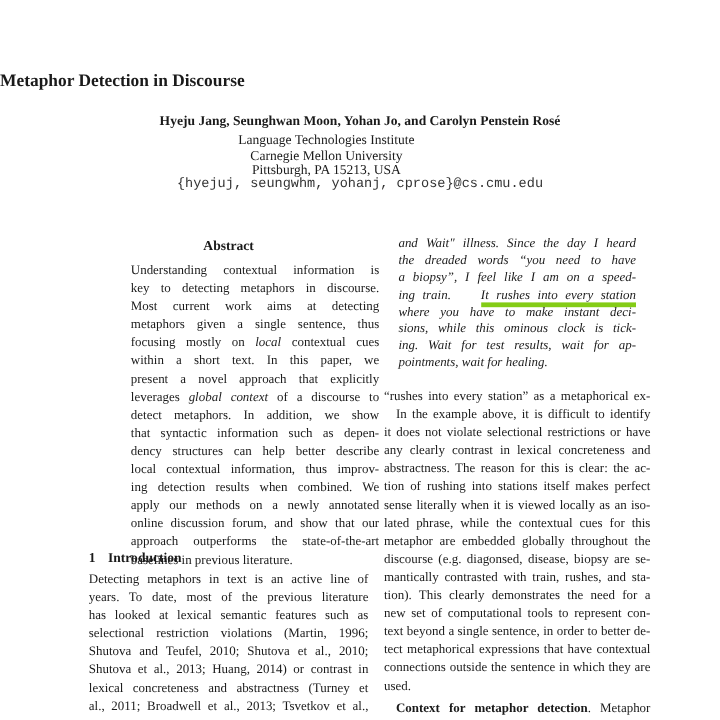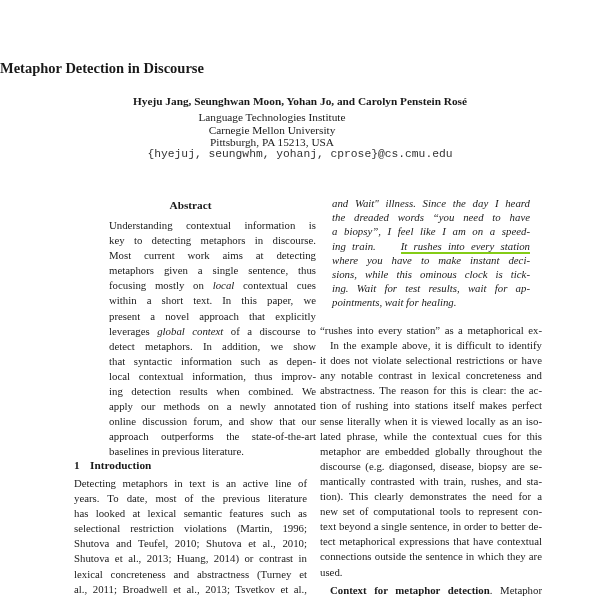--- a/index.html
+++ b/index.html
@@ -16,21 +16,21 @@
            font-size: 11.3px; color: #333; }
   .line { display: block; text-align: justify; text-align-last: justify; white-space: nowrap; }
   .line-last { display: block; white-space: nowrap; }
   .abstract-heading { left: 74px; width: 233px; top: 199px; text-align: center;
                       font-weight: bold; font-size: 11.3px; }
   .abstract-body { left: 89px; width: 207px; top: 218px; font-size: 10.8px; line-height: 15.1px; margin-left: 20px; }
   .intro-heading { left: 74px; top: 459px; font-weight: bold; font-size: 11.3px; }
   .intro-heading .num { display: inline-block; width: 16px; }
   .intro-body { left: 74px; width: 233px; top: 476px; font-size: 10.8px; line-height: 15.1px; }
   .quote { left: 332px; width: 198px; top: 196px; font-style: italic; font-size: 10.8px; line-height: 14.2px; }
-  .u { border-bottom: 2px solid #84cc16; }
+  .u { border-bottom: 4px solid #84cc16; }
   .para2 { left: 320px; width: 222px; top: 323px; font-size: 10.8px; line-height: 15.1px; }
   i { font-style: italic; }
   .indent { padding-left: 10px; }
   .bold { font-weight: bold; }
 </style>
 </head>
 <body>
 
 <div class="abs title">Metaphor Detection in Discourse</div>
 <div class="abs authors">Hyeju Jang, Seunghwan Moon, Yohan Jo, and Carolyn Penstein Rosé</div>
@@ -44,20 +44,21 @@
   <span class="line">Understanding contextual information is</span>
   <span class="line">key to detecting metaphors in discourse.</span>
   <span class="line">Most current work aims at detecting</span>
   <span class="line">metaphors given a single sentence, thus</span>
   <span class="line"><span>focusing mostly on </span><i>local</i><span> contextual cues</span></span>
   <span class="line">within a short text.  In this paper, we</span>
   <span class="line">present a novel approach that explicitly</span>
   <span class="line"><span>leverages </span><i>global context</i><span> of a discourse to</span></span>
   <span class="line">detect metaphors.  In addition, we show</span>
   <span class="line">that syntactic information such as depen-</span>
+  <span class="line">dency structures can help better describe</span>
   <span class="line">local contextual information, thus improv-</span>
   <span class="line">ing detection results when combined.  We</span>
   <span class="line">apply our methods on a newly annotated</span>
   <span class="line">online discussion forum, and show that our</span>
   <span class="line">approach outperforms the state-of-the-art</span>
   <span class="line-last">baselines in previous literature.</span>
 </div>
 
 <div class="abs intro-heading">
   <span class="num">1</span><span>Introduction</span>
@@ -81,21 +82,21 @@
   <span class="line">where you have to make instant deci-</span>
   <span class="line">sions, while this ominous clock is tick-</span>
   <span class="line">ing.  Wait for test results, wait for ap-</span>
   <span class="line-last">pointments, wait for healing.</span>
 </div>
 
 <div class="abs para2">
   <span class="line">“rushes into every station” as a metaphorical ex-</span>
   <span class="line indent">In the example above, it is difficult to identify</span>
   <span class="line">it does not violate selectional restrictions or have</span>
-  <span class="line">any notable contrast in lexical concreteness and</span>
+  <span class="line">any clearly contrast in lexical concreteness and</span>
   <span class="line">abstractness. The reason for this is clear: the ac-</span>
   <span class="line">tion of rushing into stations itself makes perfect</span>
   <span class="line">sense literally when it is viewed locally as an iso-</span>
   <span class="line">lated phrase, while the contextual cues for this</span>
   <span class="line">metaphor are embedded globally throughout the</span>
   <span class="line">discourse (e.g. diagonsed, disease, biopsy are se-</span>
   <span class="line">mantically contrasted with train, rushes, and sta-</span>
   <span class="line">tion).  This clearly demonstrates the need for a</span>
   <span class="line">new set of computational tools to represent con-</span>
   <span class="line">text beyond a single sentence, in order to better de-</span>

